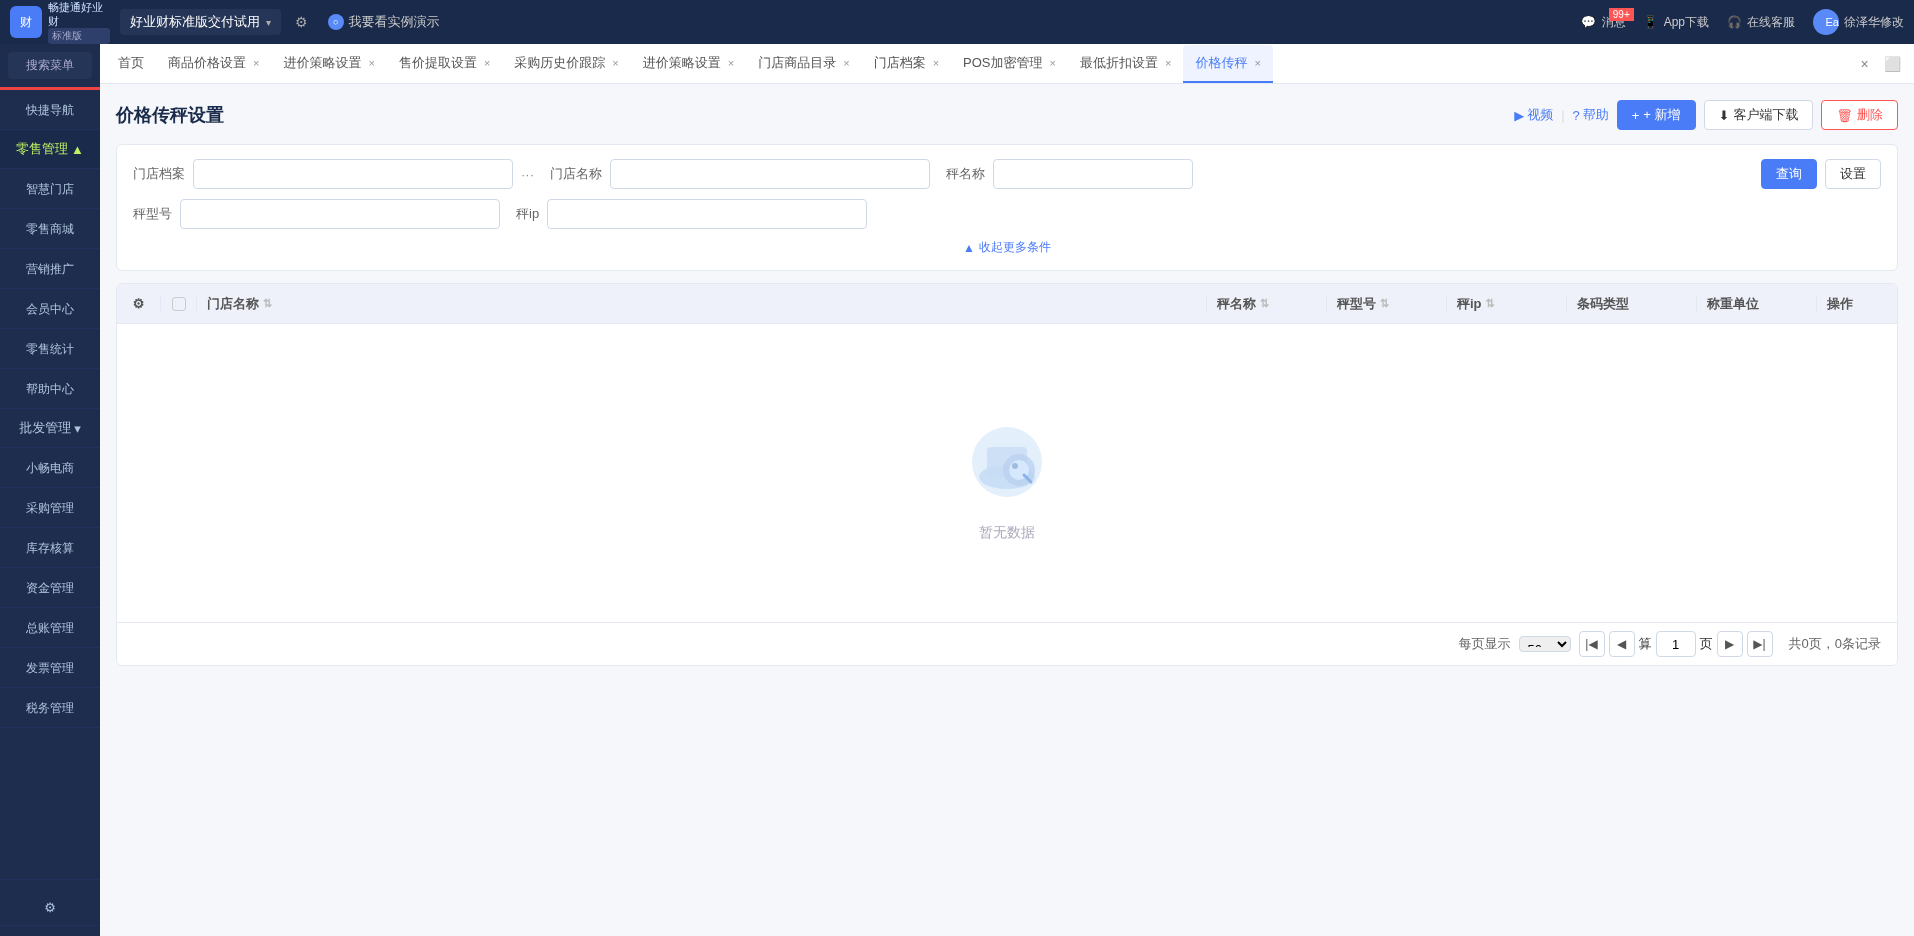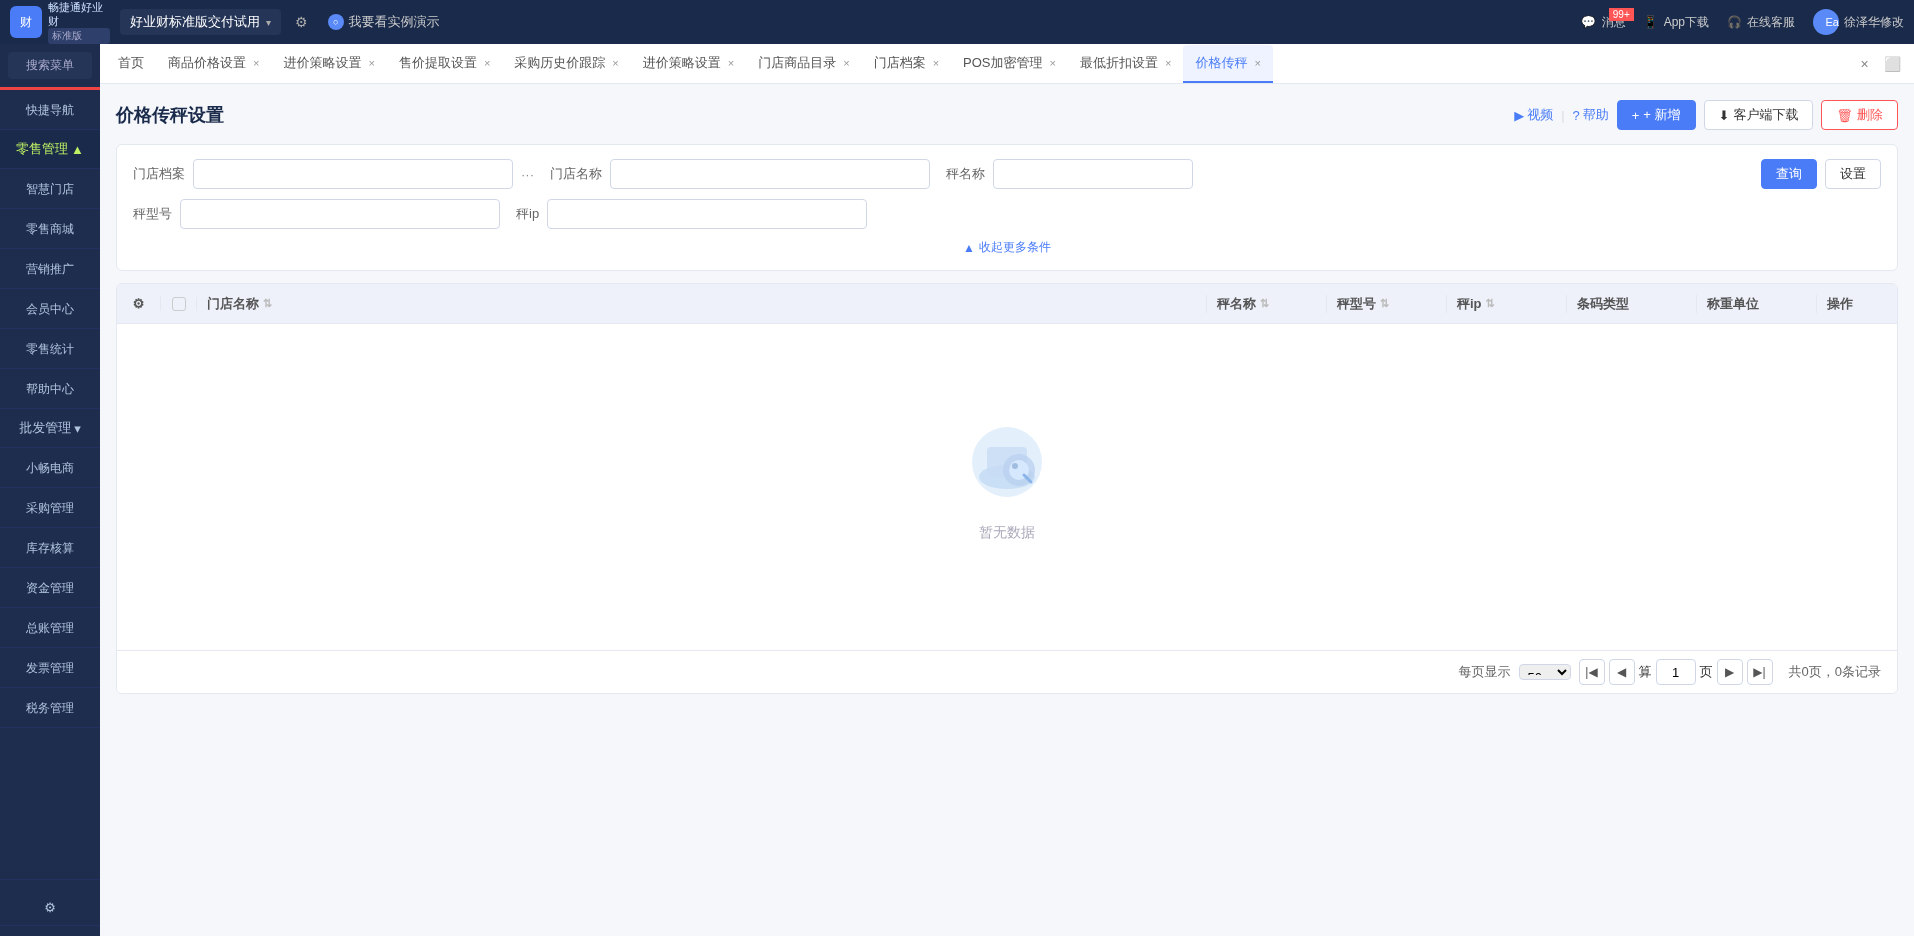--- a/index.html
+++ b/index.html
@@ -123,21 +123,21 @@
     .th-action { width: 80px; }
 
     
     .empty-state { display: flex; flex-direction: column; align-items: center; justify-content: center; padding: 80px 0; margin-top: 8px; }
     .empty-icon { width: 100px; height: 100px; margin-bottom: 12px; }
     .empty-text { color: #aab; font-size: 14px; }
 
     
     .table-footer {
       background: #fff; border-top: 1px solid #e4e8f0; padding: 8px 16px;
-      display: flex; align-items: center; justify-content: flex-end; gap: 8px; font-size: 13px; margin-top: 28px;
+      display: flex; align-items: center; justify-content: flex-end; gap: 8px; font-size: 13px;
     }
     .page-size-label { color: #666; }
     .page-size-select { height: 16px; border: 1px solid #d0d8e8; border-radius: 4px; padding: 4px 4px; font-size: 13px; }
     .page-nav { display: flex; align-items: center; gap: 4px; }
     .page-nav-btn { width: 26px; height: 26px; border: 1px solid #d0d8e8; border-radius: 4px; background: #fff; cursor: pointer; display: flex; align-items: center; justify-content: center; color: #555; font-size: 12px; }
     .page-nav-btn:disabled { color: #ccc; cursor: not-allowed; }
     .page-num-input { display: flex; align-items: center; gap: 4px; }
     .page-input { width: 40px; height: 26px; border: 1px solid #d0d8e8; border-radius: 4px; text-align: center; font-size: 13px; }
     .page-total { color: #666; margin-left: 8px; }
 

